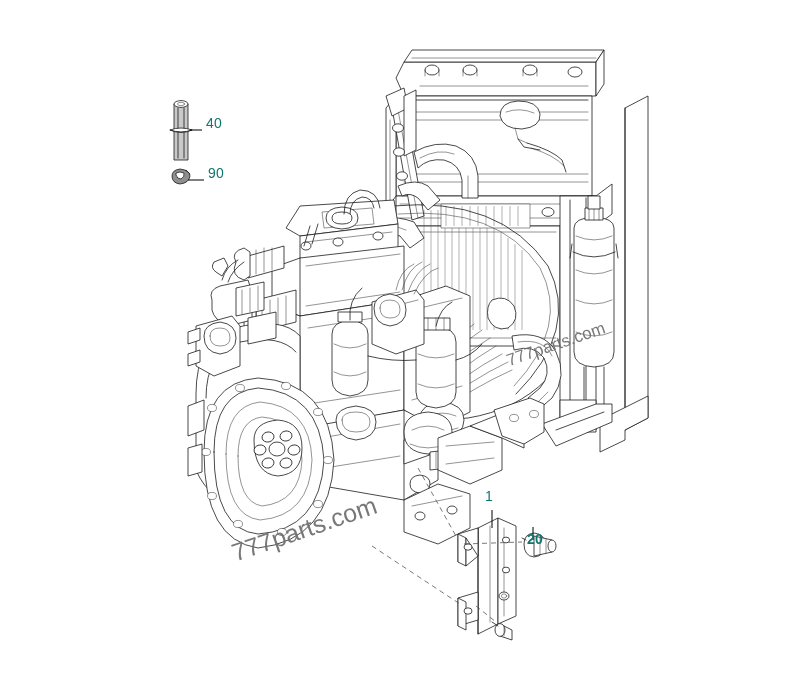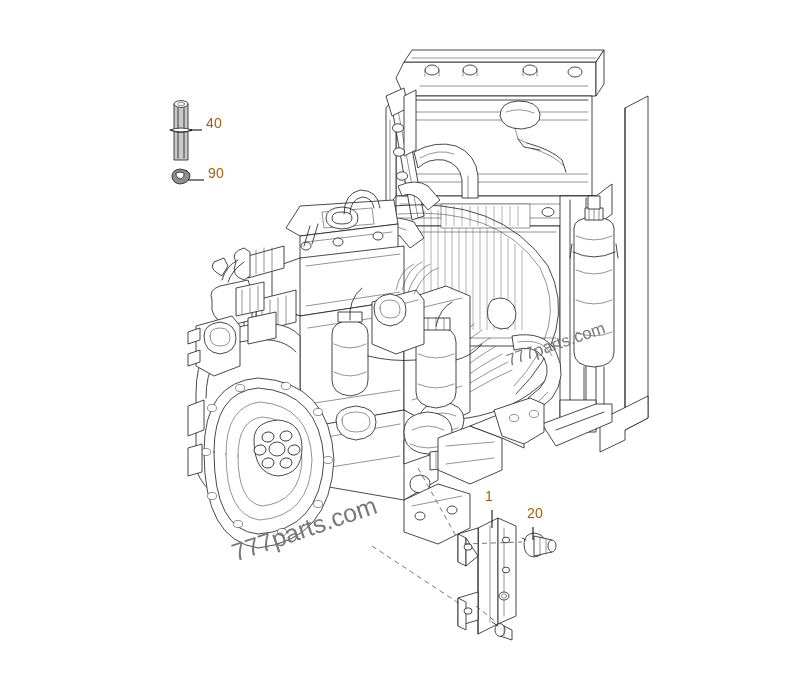--- a/index.html
+++ b/index.html
@@ -23,21 +23,21 @@
     position: absolute;
     left: 0;
     top: 0;
     width: 800px;
     height: 683px;
   }
   .callout-label {
     position: absolute;
     font-family: "Liberation Sans", sans-serif;
     font-size: 14px;
-    color: #a16207;
+    color: #0f766e;
     letter-spacing: 0.3px;
     white-space: nowrap;
     line-height: 1;
   }
   .watermark {
     position: absolute;
     font-family: "Liberation Sans", sans-serif;
     color: #6d6d6d;
     white-space: nowrap;
     font-weight: 400;
@@ -456,18 +456,18 @@
   <svg class="art layer" width="800" height="683" viewBox="0 0 800 683" xmlns="http://www.w3.org/2000/svg">
     <line class="leader" x1="190" y1="130" x2="202" y2="130"></line>
     <line class="leader" x1="188" y1="180" x2="204" y2="180"></line>
     <line class="leader" x1="492" y1="510" x2="492" y2="528"></line>
     <line class="leader" x1="533" y1="527" x2="533" y2="540"></line>
   </svg>
 
   <div class="callout-label" style="left:206px; top:116px;">40</div>
   <div class="callout-label" style="left:208px; top:166px;">90</div>
   <div class="callout-label" style="left:485px; top:489px;">1</div>
-  <div class="callout-label" style="left:527px; top:506px;">20</div>
+  <div class="callout-label" style="left:527px; top:532px;font-weight:bold;">20</div>
 
   <div class="watermark" id="watermark-flywheel">777parts.com</div>
   <div class="watermark" id="watermark-engine">777parts.com</div>
 
 </div>
 
 </body></html>

